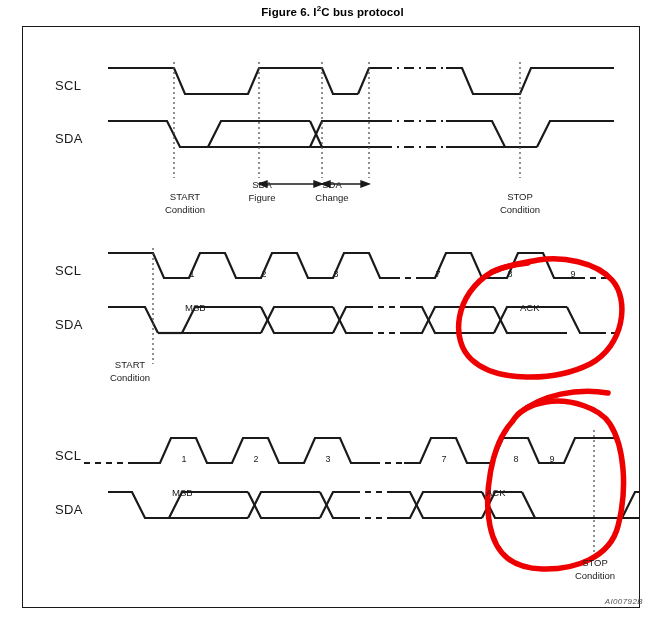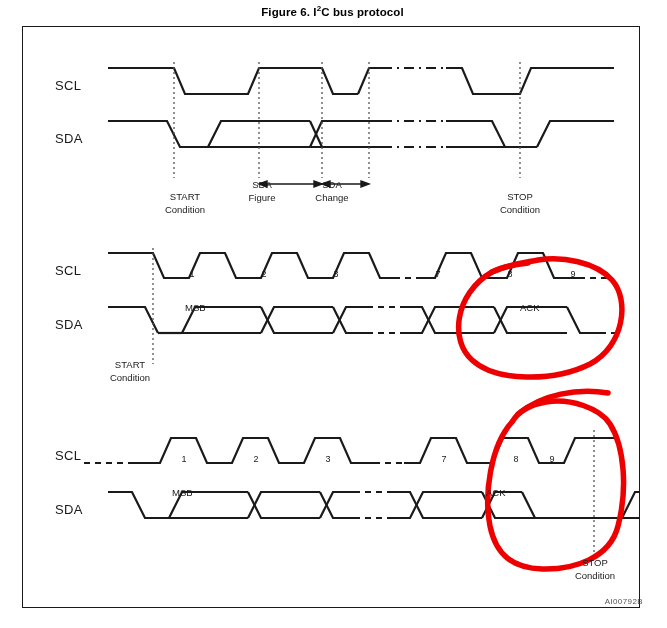--- a/index.html
+++ b/index.html
@@ -63,20 +63,21 @@
     text-align:left;
     white-space:nowrap;
   }
   #drawing-id{
     position:absolute;
     font-size:8px;
     color:#555;
     letter-spacing:.4px;
     right:24px;
     bottom:22px;
+    font-style:italic;
   }
 </style>
 </head>
 <body>
 
 <div id="figure-title">
   <span>Figure 6. I</span><sup>2</sup><span>C bus protocol</span>
 </div>
 
 <div id="figure-frame"></div>

